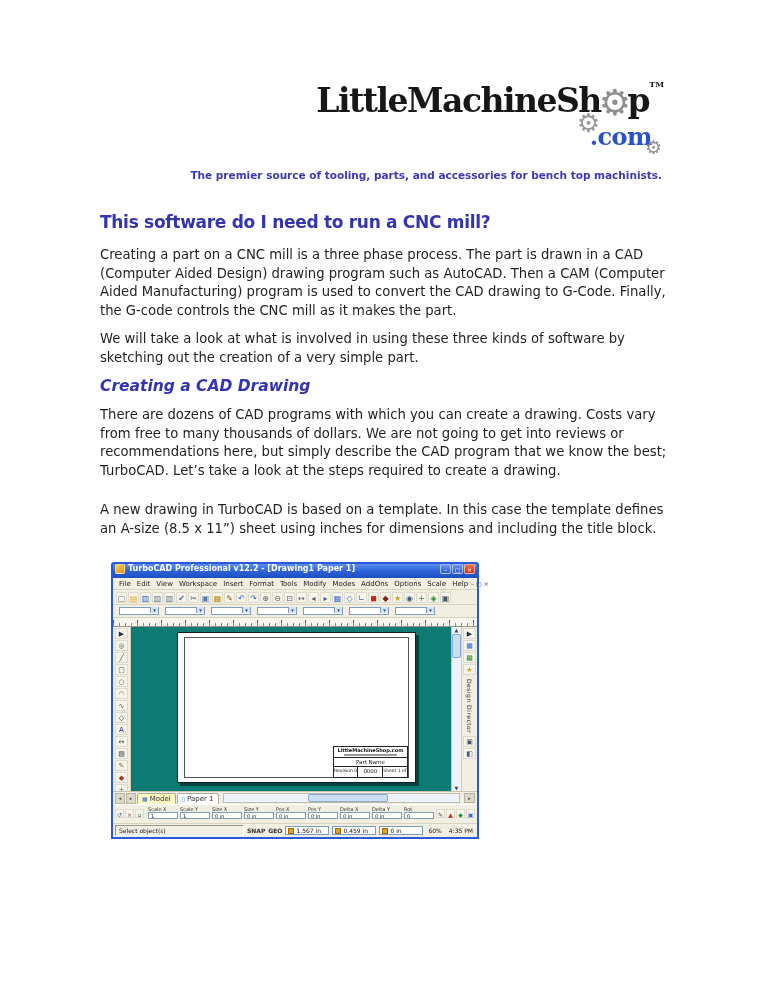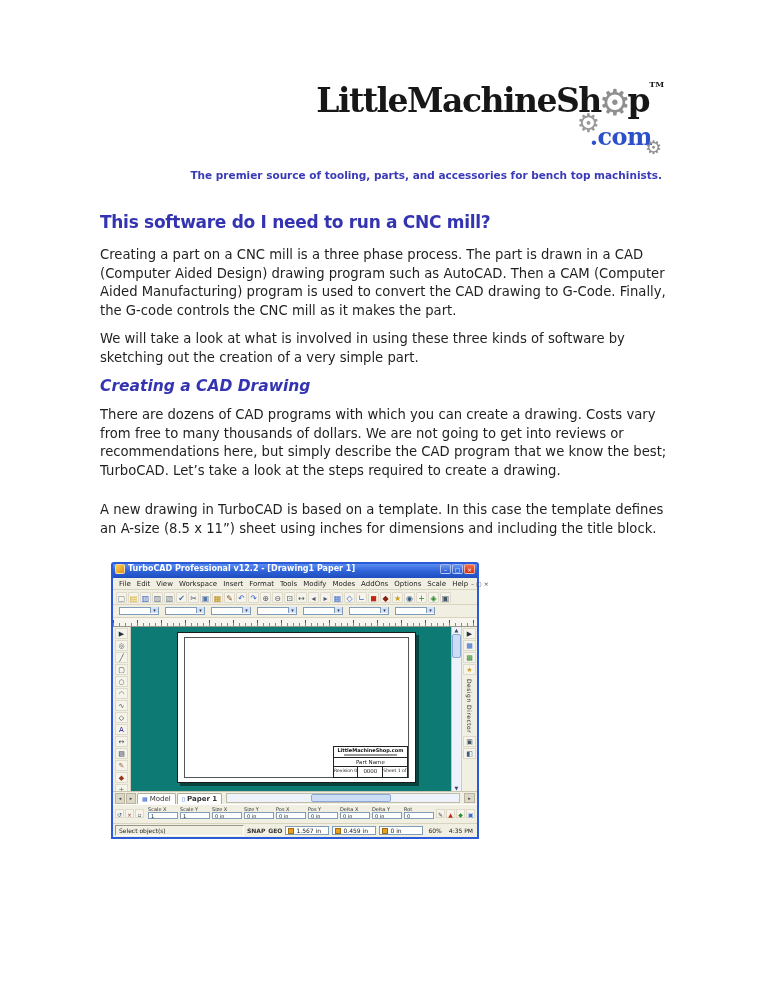--- a/index.html
+++ b/index.html
@@ -107,23 +107,23 @@
   .tc-righttools{flex:0 0 15px;background:#f1efe2;border-left:1px solid #d0ccb8;
         display:flex;flex-direction:column;align-items:center;padding-top:1px;overflow:hidden;}
   .tc-vlabel{writing-mode:vertical-rl;font-size:6px;color:#333;margin:3px 0;letter-spacing:0.5px;}
 
   .tc-tabsrow{height:12px;flex:0 0 12px;display:flex;align-items:center;
         background:#f1efe2;border-top:1px solid #c8c4b0;padding:0 2px;gap:1px;}
   .tc-tabnav{display:flex;gap:1px;}
   .tc-tabnav span{width:8px;height:9px;font-size:5px;line-height:9px;text-align:center;
         background:#dcd8c8;border:1px solid #b8b4a0;color:#445;}
   .tc-tab{display:flex;align-items:center;gap:2px;height:10px;padding:0 4px;
-        font-size:7px;color:#333;background:#ffffff;border:1px solid #b0ac98;
+        font-size:7px;color:#333;background:#fef9c3;border:1px solid #b0ac98;
         border-bottom:none;border-radius:2px 2px 0 0;}
-  .tc-tab.active{background:#ffffff;font-weight:bold;}
+  .tc-tab.active{background:#ffffff;font-weight:normal;}
   .tc-tab .ticon{font-size:6px;color:#3a6ad0;}
   .tc-hscroll{flex:1;height:8px;margin:0 3px;background:#eef2fa;border:1px solid #c0bcac;
         position:relative;}
   .tc-hthumb{position:absolute;left:36%;top:0;width:80px;height:100%;
         background:#cdddf6;border:1px solid #8aa8d8;border-radius:2px;box-sizing:border-box;}
   .tc-hscroll-arr{width:9px;height:8px;font-size:5px;line-height:8px;text-align:center;
         background:#dcd8c8;border:1px solid #b8b4a0;color:#445;}
 
   .tc-inspector{height:17px;flex:0 0 17px;display:flex;align-items:flex-start;
         background:#f1efe2;border-top:1px solid #fff;padding:1px 2px 0 2px;gap:2px;}

